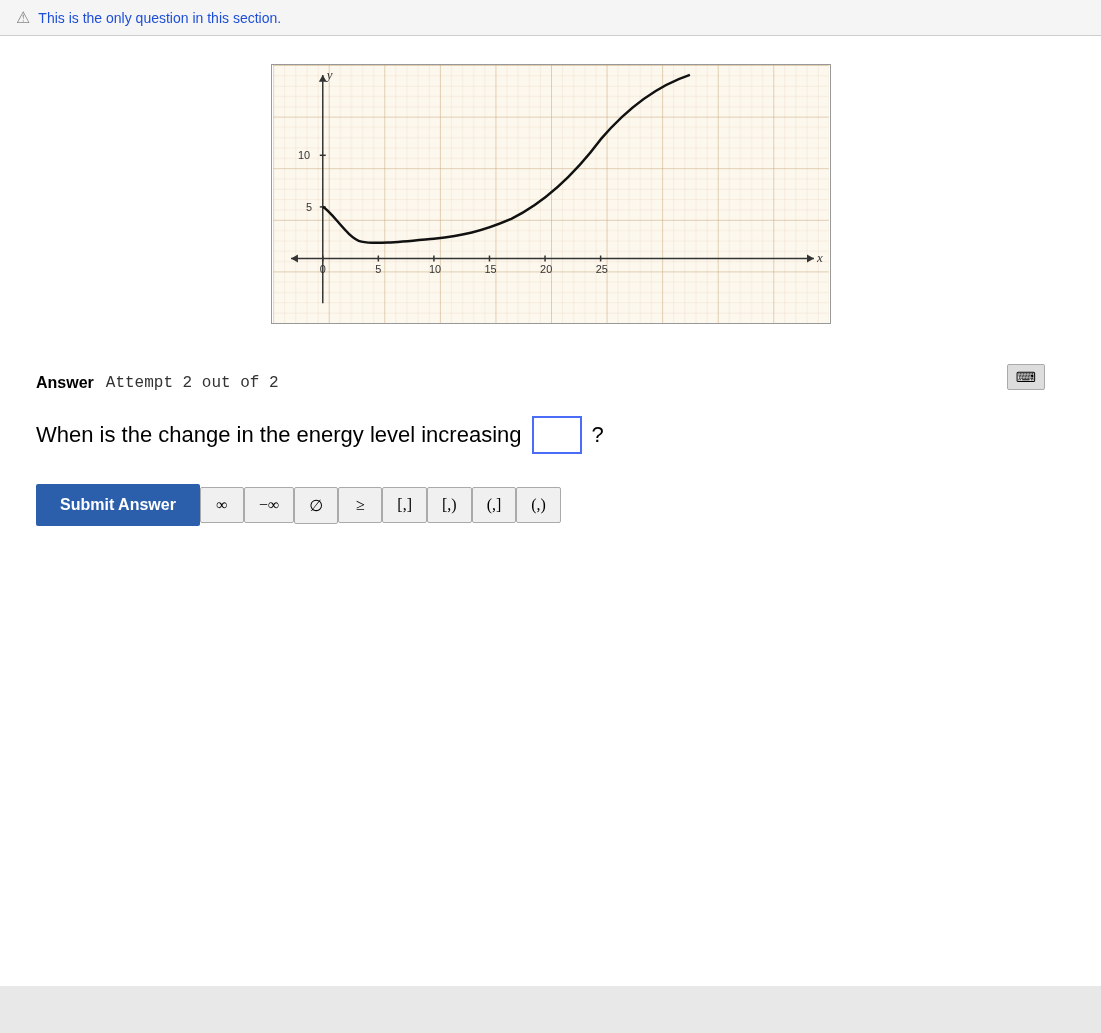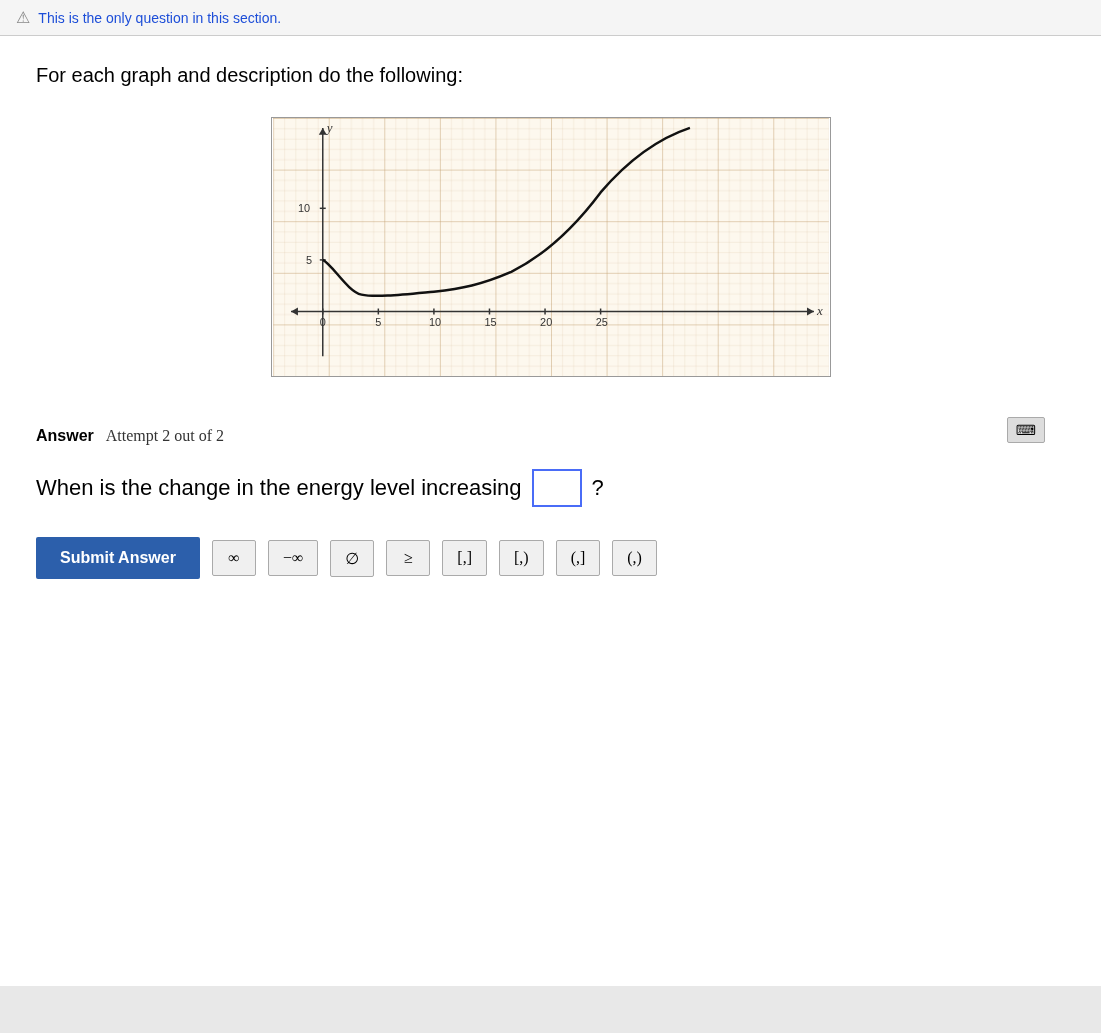--- a/index.html
+++ b/index.html
@@ -89,21 +89,21 @@
 
     .answer-label {
       font-weight: bold;
       font-size: 16px;
       font-family: Arial, sans-serif;
     }
 
     .attempt-text {
       font-size: 16px;
       color: #333;
-      font-family: Liberation Serif, serif;
+      font-family: Liberation Mono, monospace;
     }
 
     .keyboard-icon-btn {
       position: absolute;
       right: 20px;
       top: 0;
       background: #ddd;
       border: 1px solid #aaa;
       padding: 4px 8px;
       cursor: pointer;
@@ -126,21 +126,21 @@
       border: 2px solid #4a6cf7;
       font-size: 18px;
       text-align: center;
       outline: none;
       font-family: Arial, sans-serif;
     }
 
     .bottom-toolbar {
       display: flex;
       align-items: center;
-      gap: 12px;
+      gap: 0;
       margin-top: 10px;
     }
 
     .submit-btn {
       background: #2c5fab;
       color: white;
       border: none;
       padding: 12px 24px;
       font-size: 16px;
       font-family: Arial, sans-serif;
@@ -170,21 +170,20 @@
 </head>
 <body>
 
 <div class="top-bar">
   <span class="warning-icon">⚠</span>
   <span class="top-bar-text">This is the only question in this section.</span>
 </div>
 
 <div class="main-content">
 
-  <div class="question-text">For each graph and description do the following:</div>
 
   <div class="graph-section">
 
     <div class="graph-container">
       <svg class="graph-svg" viewBox="0 0 560 260" xmlns="http://www.w3.org/2000/svg">
 
         <rect width="560" height="260" fill="#f9e8c8" opacity="0.3"></rect>
 
         <defs>
           <pattern id="smallGrid" width="11.2" height="10.4" patternUnits="userSpaceOnUse">

